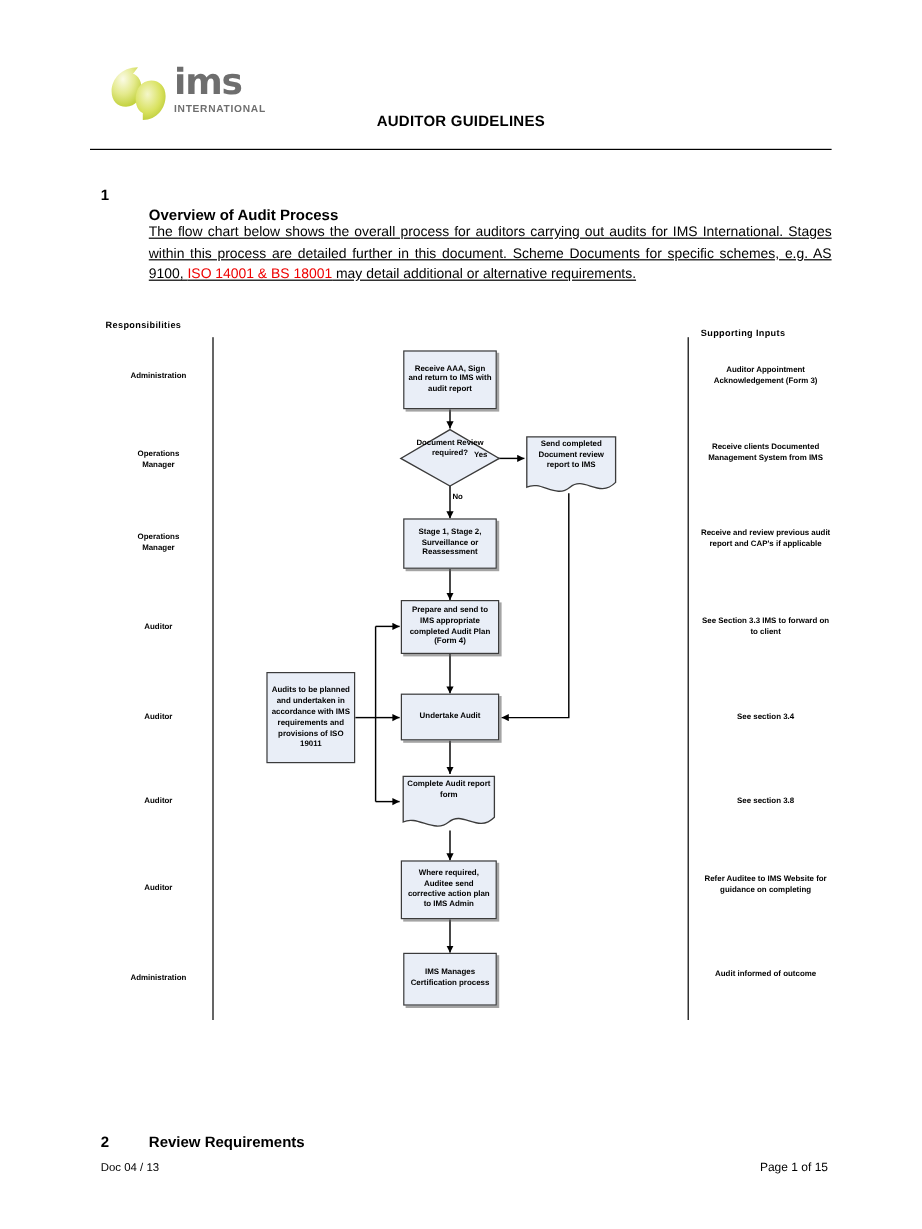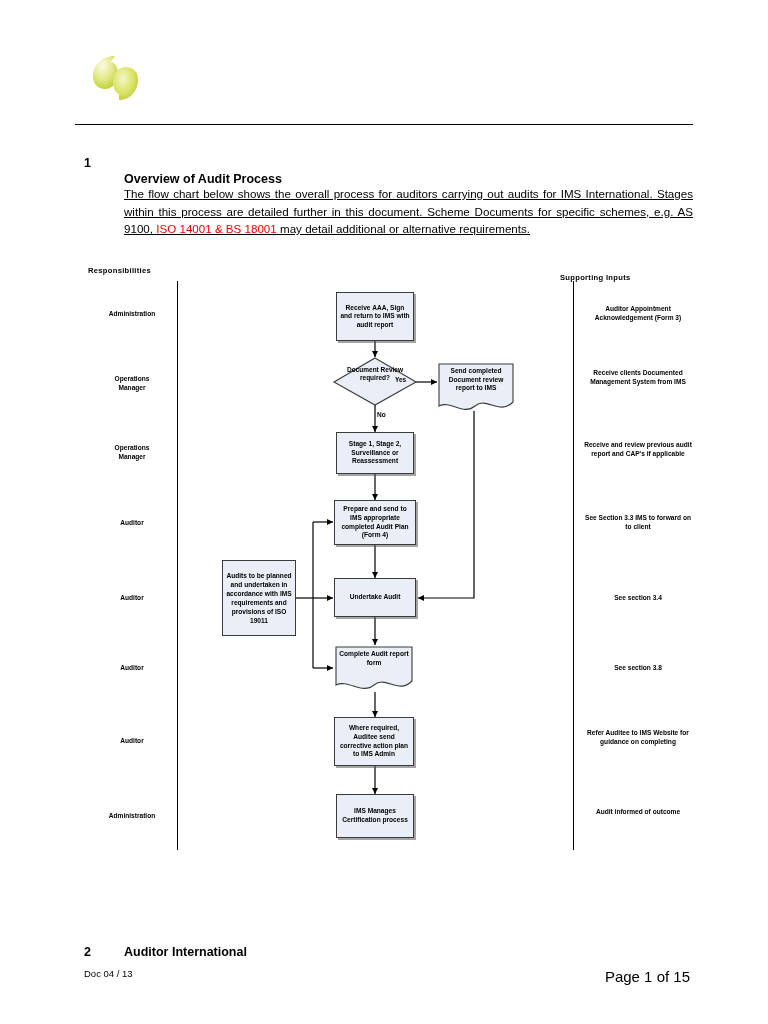--- a/index.html
+++ b/index.html
@@ -195,21 +195,21 @@
   .footer-left {
     position: absolute;
     left: 84px;
     top: 968px;
     font-size: 9.5px;
   }
   .footer-right {
     position: absolute;
     right: 78px;
     top: 968px;
-    font-size: 15px;
+    font-size: 10px;
   }
 </style>
 </head>
 <body>
 
 <div class="header">
 
   <div class="logo-wrap">
     <svg class="logo-mark" viewBox="0 0 52 52">
       <defs>
@@ -220,32 +220,37 @@
         </radialGradient>
         <radialGradient id="gB" cx="40%" cy="35%" r="75%">
           <stop offset="0%" stop-color="#f4f6c9"></stop>
           <stop offset="60%" stop-color="#d9e25f"></stop>
           <stop offset="100%" stop-color="#b4c52f"></stop>
         </radialGradient>
       </defs>
       <path d="M26 4 C12 4 4 14 4 24 C4 32 9 37 16 37 C24 37 29 30 29 22 C29 14 25 9 19 9 C13 9 9 14 9 20 C9 25 12 28 16 28 C20 28 23 25 23 21 C23 18 21 16 18 16 C16 16 14 18 14 20" fill="url(#gA)" stroke="none"></path>
       <path d="M30 48 C42 48 49 38 49 28 C49 20 44 15 37 15 C29 15 24 22 24 30 C24 38 28 43 34 43 C40 43 44 38 44 32 C44 27 41 24 37 24 C33 24 30 27 30 31" fill="url(#gB)" stroke="none"></path>
     </svg>
+    <div class="logo-text">
+      <div class="logo-ims">ims</div>
+      <div class="logo-intl">INTERNATIONAL</div>
+    </div>
   </div>
 
+  <div class="header-title">AUDITOR GUIDELINES</div>
 </div>
 <div class="header-rule"></div>
 
 <div class="sec-num" style="left:84px; top:156px;">1</div>
 <div class="sec-title" style="left:124px; top:172px;">Overview of Audit Process</div>
 
 <div class="body-para"><span>The flow chart below shows the overall process for auditors carrying out audits for IMS International.  Stages within this process are detailed further in this document.  Scheme Documents for specific schemes, e.g. AS 9100, </span><span class="red">ISO 14001 &amp; BS 18001</span><span> may detail additional or alternative requirements.</span></div>
 
 <div class="col-head" style="left:88px; top:266px;">Responsibilities</div>
-<div class="col-head" style="left:560px; top:273px;">Supporting Inputs</div>
+<div class="col-head" style="left:584px; top:273px;">Supporting Inputs</div>
 
 <div class="vrule" style="left:177px; top:281px; height:569px;"></div>
 <div class="vrule" style="left:573px; top:281px; height:569px;"></div>
 
 <div class="lane-label" style="left:84px; top:309px; width:96px;"><span>Administration</span></div>
 <div class="lane-label" style="left:84px; top:374px; width:96px;">Operations<br>Manager</div>
 <div class="lane-label" style="left:84px; top:443px; width:96px;">Operations<br>Manager</div>
 <div class="lane-label" style="left:84px; top:518px; width:96px;"><span>Auditor</span></div>
 <div class="lane-label" style="left:84px; top:593px; width:96px;"><span>Auditor</span></div>
 <div class="lane-label" style="left:84px; top:663px; width:96px;"><span>Auditor</span></div>
@@ -327,16 +332,16 @@
 <div class="lane-label" style="left:583px; top:304px; width:110px;">Auditor Appointment Acknowledgement (Form 3)</div>
 <div class="lane-label" style="left:583px; top:368px; width:110px;">Receive clients Documented Management System from IMS</div>
 <div class="lane-label" style="left:583px; top:440px; width:110px;">Receive and review previous audit report and CAP's if applicable</div>
 <div class="lane-label" style="left:583px; top:513px; width:110px;">See Section 3.3 IMS to forward on to client</div>
 <div class="lane-label" style="left:583px; top:593px; width:110px;">See section 3.4</div>
 <div class="lane-label" style="left:583px; top:663px; width:110px;">See section 3.8</div>
 <div class="lane-label" style="left:583px; top:728px; width:110px;">Refer Auditee to IMS Website for guidance on completing</div>
 <div class="lane-label" style="left:583px; top:807px; width:110px;">Audit informed of outcome</div>
 
 <div class="sec-num" style="left:84px; top:945px;">2</div>
-<div class="sec-title" style="left:124px; top:945px;">Auditor International</div>
+<div class="sec-title" style="left:124px; top:945px;">Review Requirements</div>
 
 <div class="footer-left">Doc 04 / 13</div>
 <div class="footer-right">Page 1 of 15</div>
 
 </body></html>

